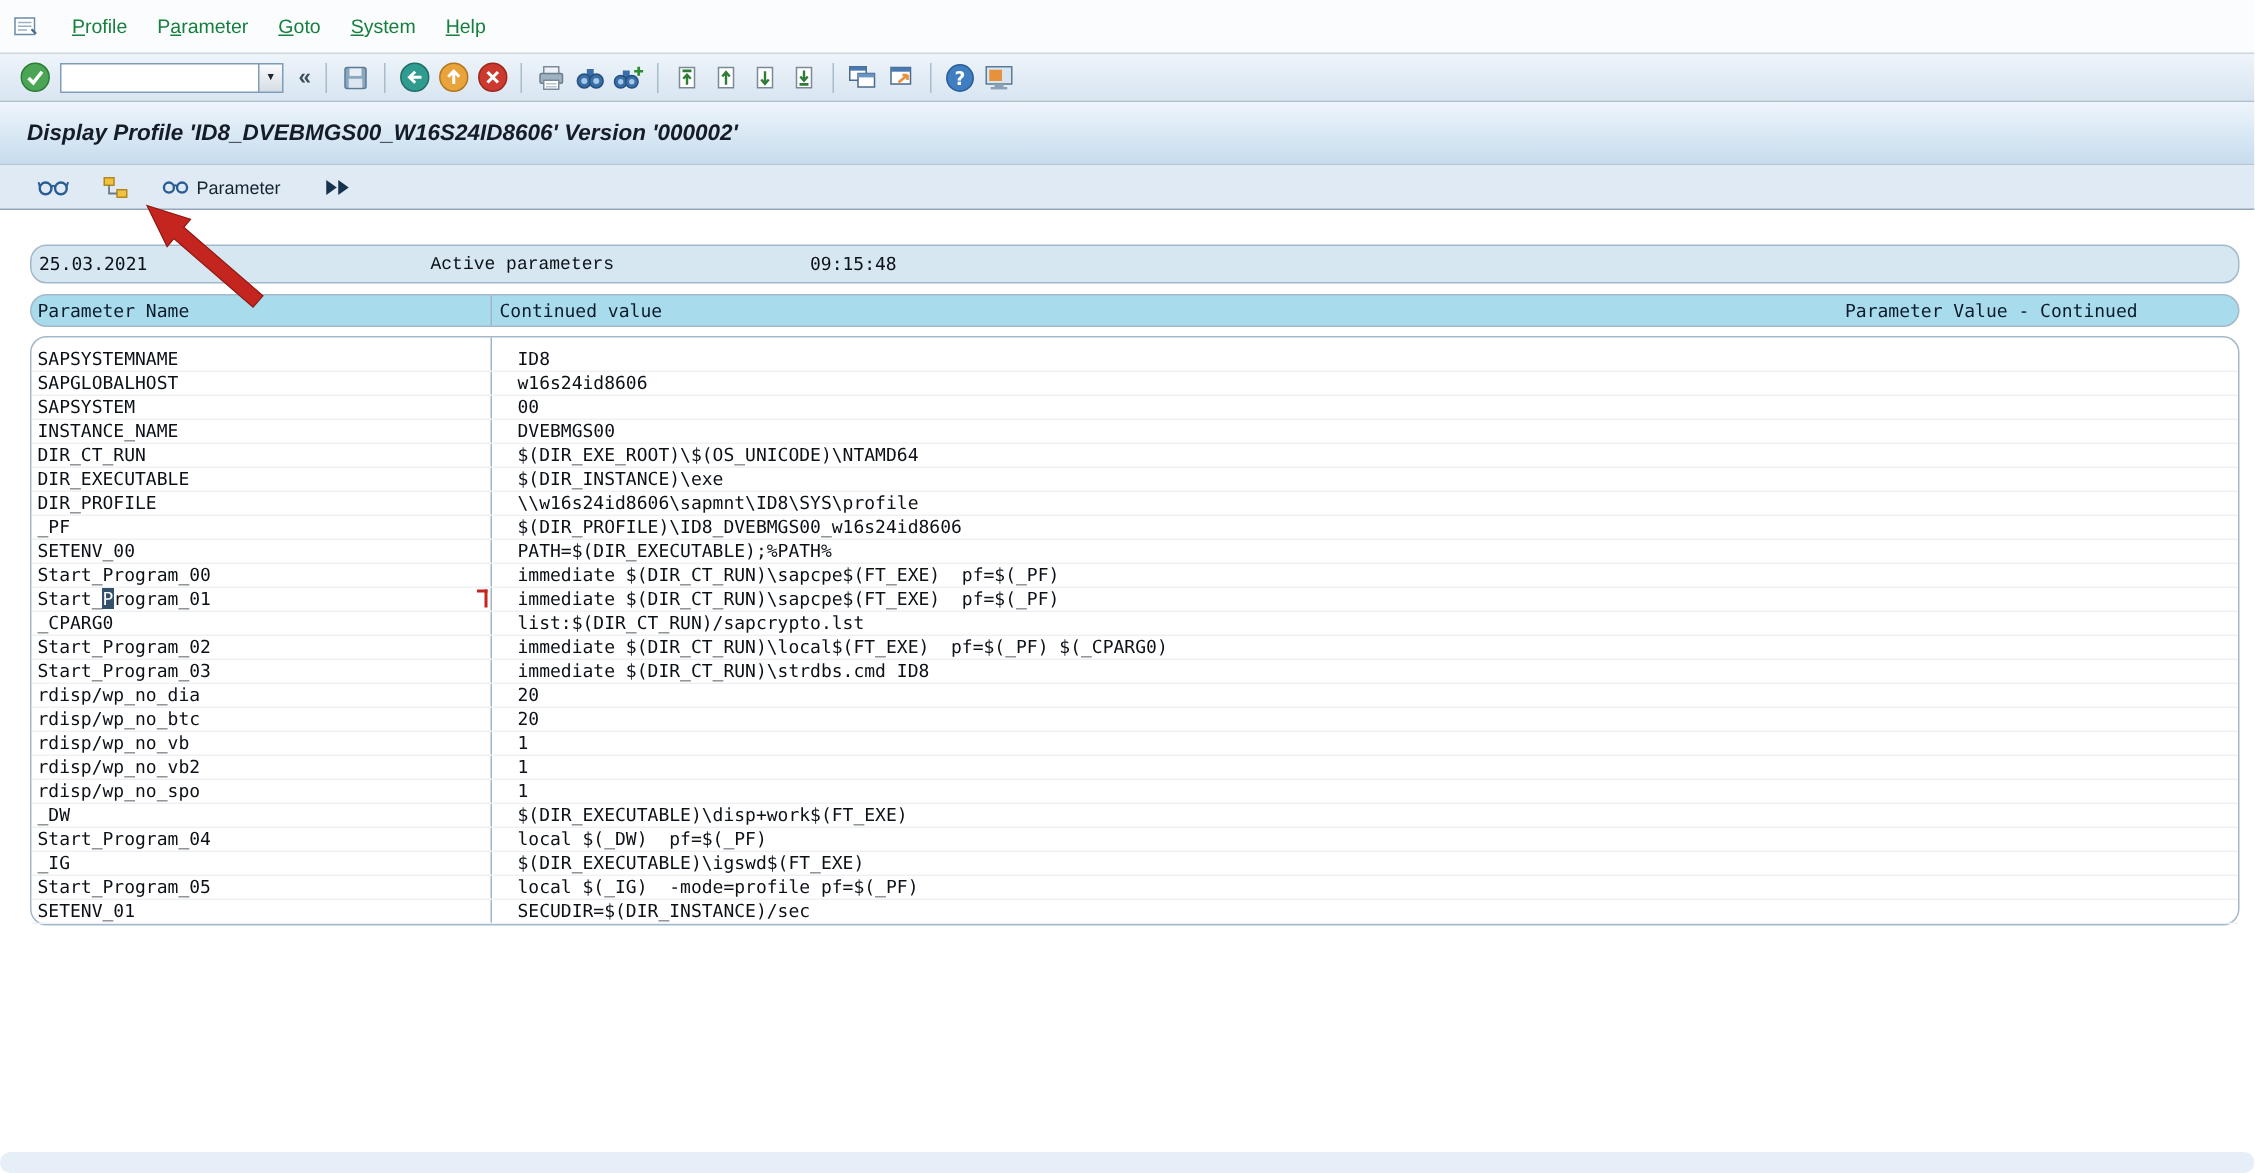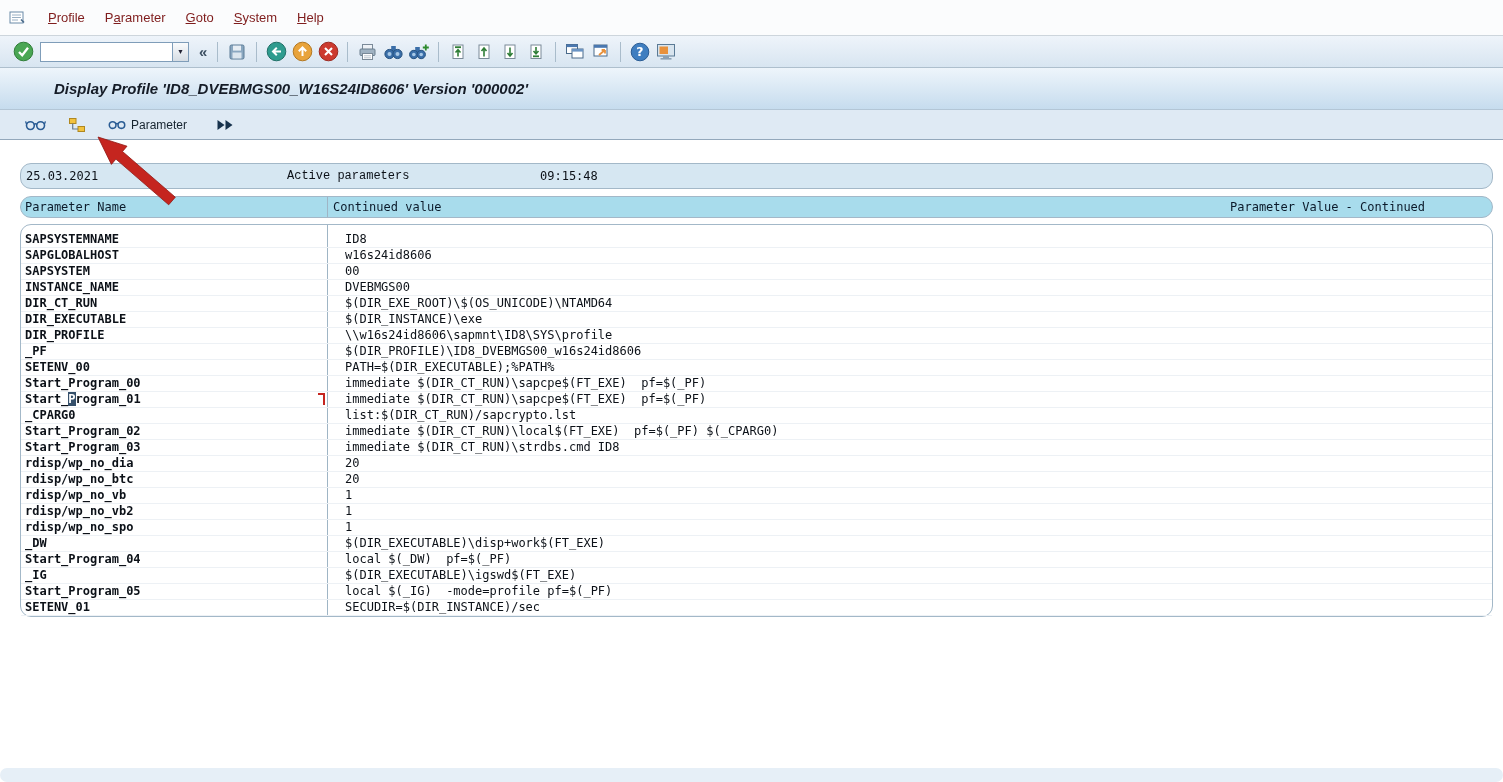--- a/index.html
+++ b/index.html
@@ -10,41 +10,41 @@
     position:relative;
     overflow:hidden;
     -webkit-font-smoothing:antialiased;
   }
   
   .menubar {
     height:36px; display:flex; align-items:center;
     background:#fbfcfd; border-bottom:1px solid #cdd5dc; padding-left:6px;
   }
   .sysmenu-icon { width:24px; height:20px; display:flex; align-items:center; justify-content:center; margin-right:8px; }
-  .menu-item { font-size:13px; color:#7f1d1d; padding:4px 10px; cursor:default; }
+  .menu-item { font-size:13px; color:#15803d; padding:4px 10px; cursor:default; }
   .menu-item .accel { text-decoration:underline; }
   
   .toolbar {
     height:32px; display:flex; align-items:center;
     background:linear-gradient(#eef4fa,#d8e5f1);
     border-bottom:1px solid #aebfcd; padding-left:10px;
   }
   .tb-btn { background:transparent; border:none; width:26px; height:26px; display:flex; align-items:center; justify-content:center; padding:0; cursor:default; }
   .tb-sep { width:1px; height:20px; background:#a9bccb; margin:0 6px; flex:none; }
   .command-wrap { display:flex; align-items:center; margin:0 6px 0 4px; }
   .command-input { width:132px; height:20px; border:1px solid #7f9db9; border-right:none; background:#fff; font-size:12px; padding:0 4px; outline:none; font-family:"Liberation Sans",sans-serif; }
   .command-drop { width:17px; height:20px; border:1px solid #7f9db9; background:linear-gradient(#fafbfc,#d6dde4); font-size:7px; color:#223; display:flex; align-items:center; justify-content:center; padding:0; }
   .collapse-chevron { font-size:15px; font-weight:bold; color:#3c4f61; padding:0 4px; background:transparent; border:none; }
   
   .titlebar {
     height:42px; background:linear-gradient(#eef5fb,#c6dcee);
     display:flex; align-items:center; padding-left:18px;
     border-bottom:1px solid #b3c6d6;
   }
-  .titlebar .title-text { font-size:15px; font-weight:bold; font-style:italic; color:#151c27;margin-left:36px; }
+  .titlebar .title-text { font-size:15px; font-weight:bold; font-style:italic; color:#151c27; }
   
   .apptoolbar {
     height:30px; background:#dfeaf4; border-bottom:1px solid #93a8bb;
     display:flex; align-items:center; padding-left:22px; gap:16px;
   }
   .app-btn { background:transparent; border:none; display:flex; align-items:center; gap:5px; padding:2px 3px; cursor:default; }
   .app-btn .btn-label { font-size:12px; color:#16242f; }
   
   .content { position:absolute; left:0; top:0; width:1503px; height:782px; pointer-events:none; }
   .content > * { pointer-events:auto;border-radius:11px; }
@@ -59,21 +59,21 @@
   .rb-title { left:266px;font-family:Liberation Mono, monospace; }
   .rb-time { left:519px; }
   .col-header { top:196px; height:22px; background:#a8dcec;text-align:center; }
   .col-header span { position:absolute; top:0; line-height:20px; white-space:pre; color:#0b1a2a; }
   .ch-name { left:4px; }
   .ch-value { left:312px; }
   .ch-cont { left:1209px; }
   .vline { position:absolute; left:306px; top:0; bottom:0; width:1px; background:#9fb5c5; }
   .body-box { top:224px; height:393px; background:#ffffff; padding-top:7px; }
   .list-row { position:relative; height:16px; border-bottom:1px solid #edf1f5; }
-  .cell-name { position:absolute; left:4px; top:0; line-height:15px; white-space:pre;font-weight:bold; }
+  .cell-name { position:absolute; left:4px; top:0; line-height:15px; white-space:pre; }
   .cell-value { position:absolute; left:324px; top:0; line-height:15px; white-space:pre;text-align:right; }
   .cursor-char { background:#35506b; color:#ffffff; }
   .row-marker { display:none; }
   .cursor-row .row-marker {
     display:block; position:absolute; left:297px; top:1px; width:7px; height:12px;
     border-top:2px solid #c5251f; border-right:2px solid #c5251f;
   }
   .bottom-strip { position:absolute; left:0; top:768px; width:1503px; height:14px; background:#e6eff7; }
   
   .annotation-arrow { position:absolute; left:92px; top:133px; z-index:60; pointer-events:none; }

